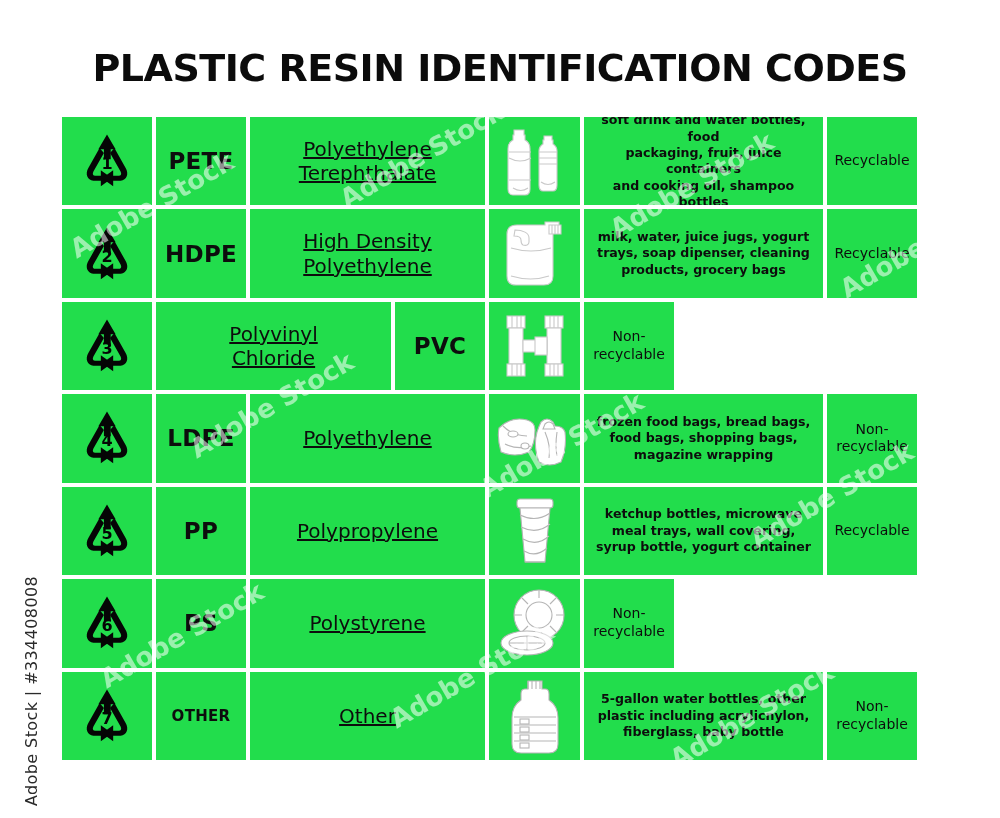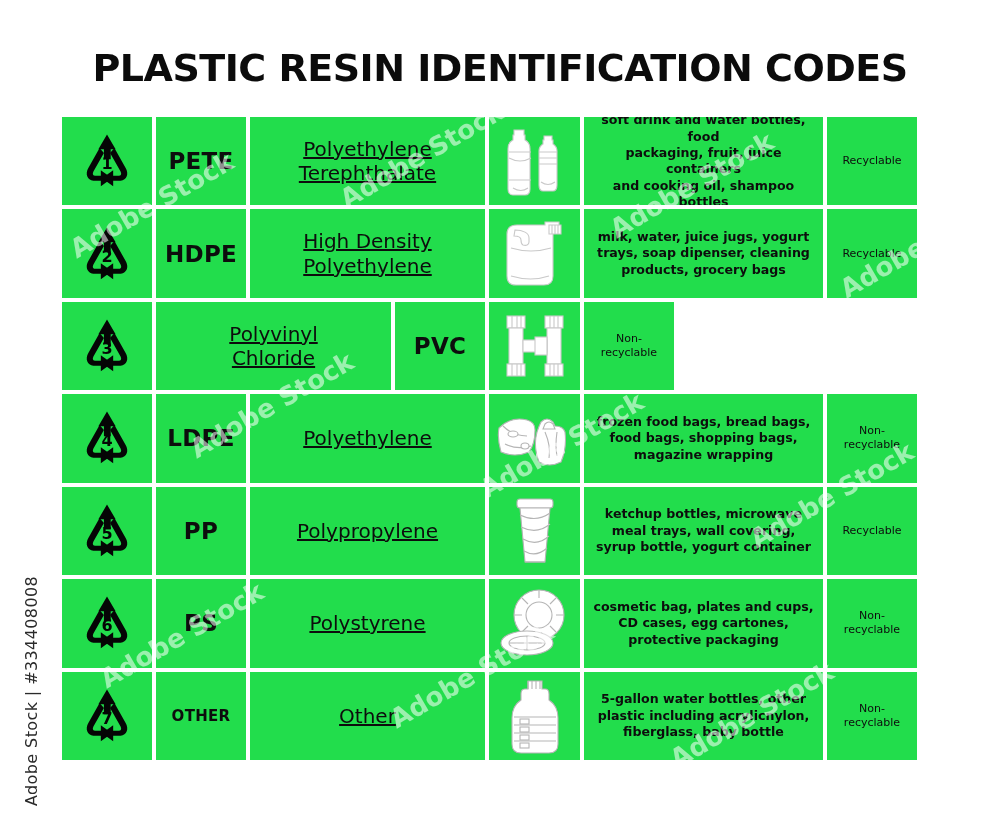--- a/index.html
+++ b/index.html
@@ -82,21 +82,21 @@
   }
 
   .desc-text {
     font-size: 12.6px;
     line-height: 1.30;
     text-align: center;
     padding: 0 8px;
   }
 
   .recy-text {
-    font-size: 11px;
+    font-size: 14px;
     line-height: 1.28;
     text-align: center;
     padding: 0 4px;
   }
 
   .sym-svg { display: block; }
   .img-svg { display: block; }
 
   #watermark-sidebar {
     position: absolute;
@@ -374,27 +374,20 @@
         <g fill="#ffffff" stroke="#b5b5b5" stroke-width="1.1">
           <circle cx="44" cy="28" r="25"></circle>
           <circle cx="44" cy="28" r="13"></circle>
           <path d="M44 3 v8 M61 11 l-6 6 M69 28 h-8 M61 45 l-6-6 M44 53 v-8 M27 45 l6-6 M19 28 h8 M27 11 l6 6"></path>
           <ellipse cx="32" cy="56" rx="26" ry="12"></ellipse>
           <ellipse cx="32" cy="56" rx="18" ry="7"></ellipse>
           <path d="M32 49 v14 M14 56 h36"></path>
         </g>
       </svg>
     </div>
-    <div class="cell col-desc">
-      <div class="desc-text">
-        <div>cosmetic bag, plates and cups,</div>
-        <div>CD cases, egg cartones,</div>
-        <div>protective packaging</div>
-      </div>
-    </div>
     <div class="cell col-recy">
       <div class="recy-text">
         <div>Non-</div>
         <div>recyclable</div>
       </div>
     </div>
   </div>
 
   <div class="row">
     <div class="cell col-symbol">

